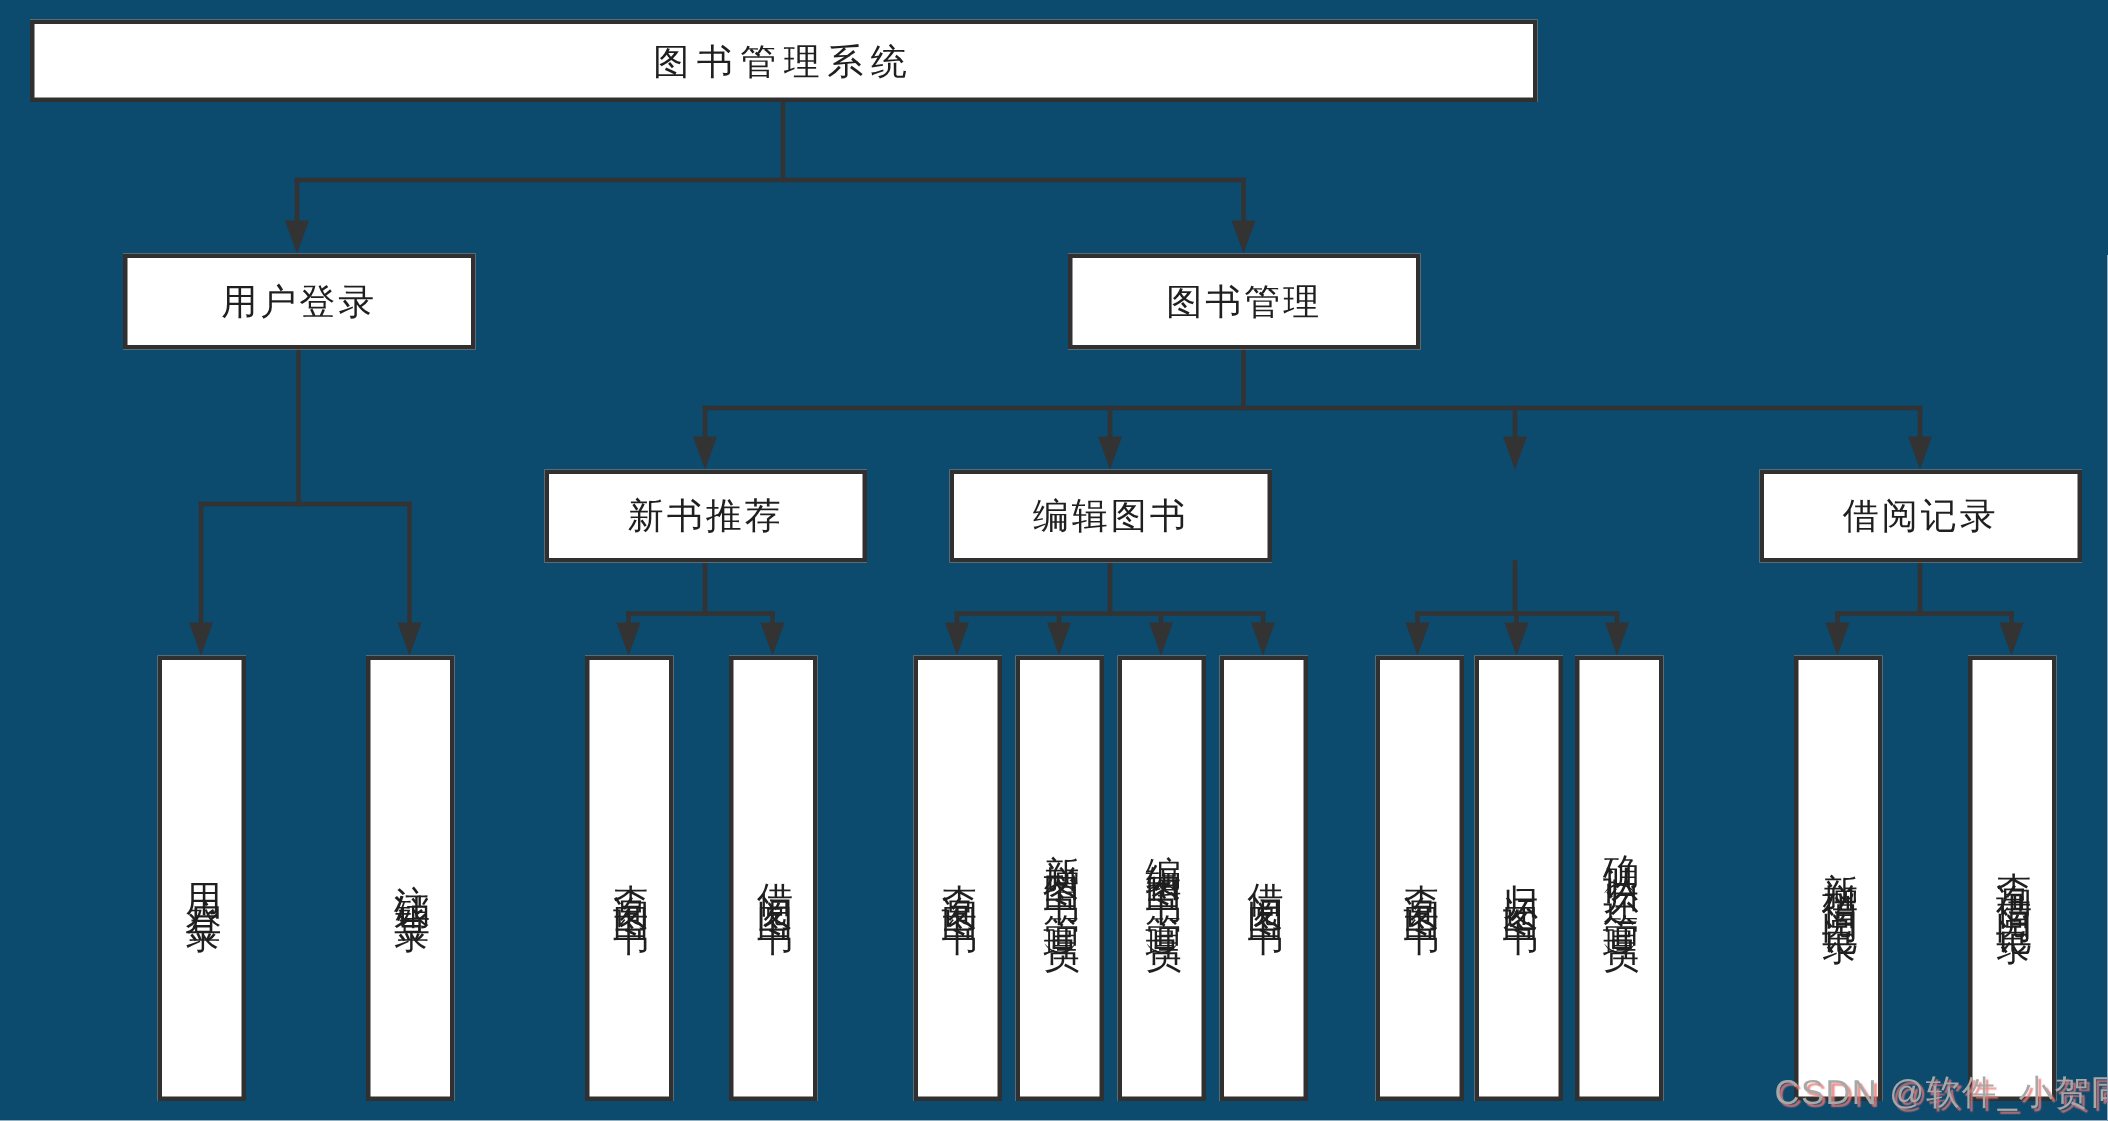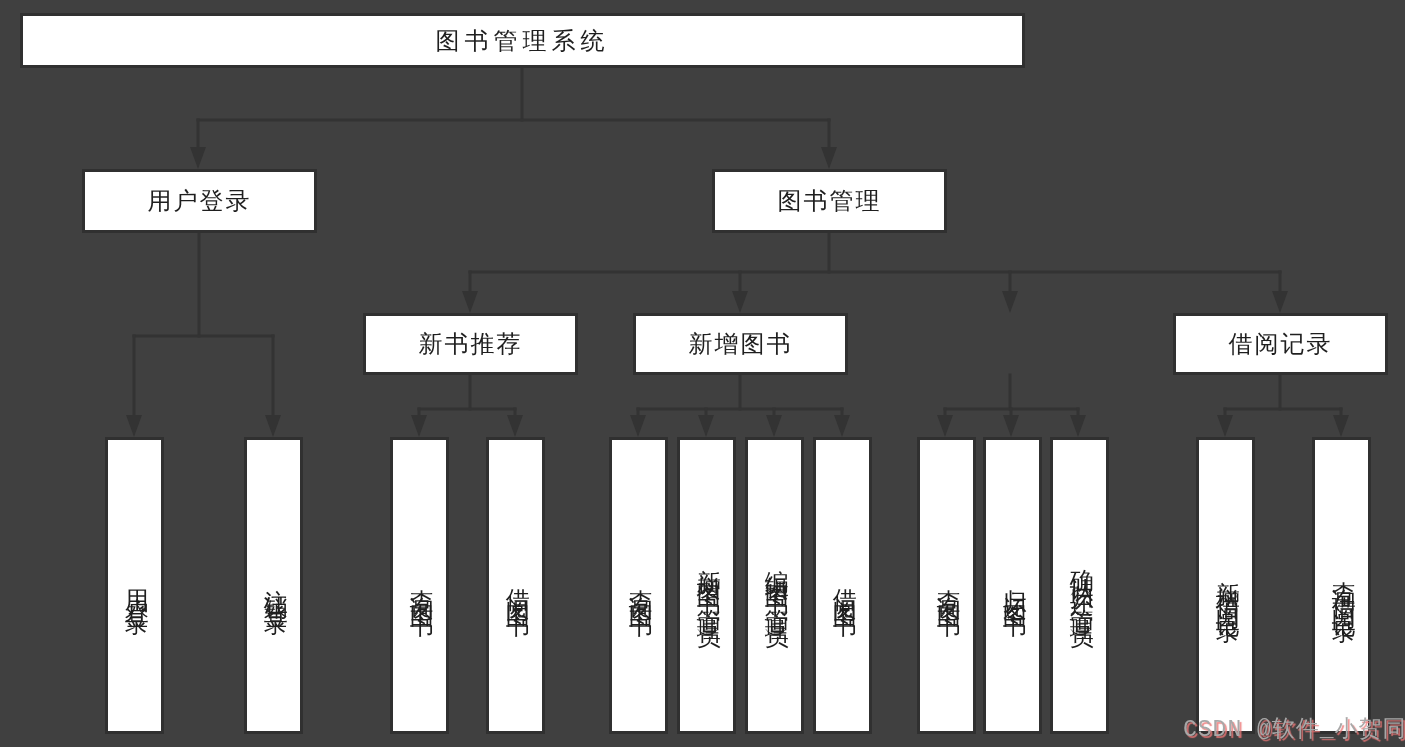--- a/index.html
+++ b/index.html
@@ -1,20 +1,20 @@
 <!DOCTYPE html>
 <html><head>
 <meta charset="utf-8">
 <style>
   html,body{margin:0;padding:0;background:#ffffff;}
   #canvas{
     position:relative;
     width:1405px;height:747px;
-    background:#404040;
-    font-family:Liberation Mono, monospace;
+    background:#0c4a6e;
+    font-family:Liberation Sans, sans-serif;
     overflow:hidden;
   }
   #connectors{position:absolute;left:0;top:0;width:1405px;height:747px;}
   #connectors line{stroke:#333333;stroke-width:3;stroke-linecap:square;}
   #connectors polygon{fill:#333333;}
   .box{
     position:absolute;
     background:#ffffff;
     border:3px solid #303030;
     box-sizing:border-box;
@@ -130,21 +130,21 @@
     <span class="h-label">用户登录</span>
   </div>
   <div class="box" style="left:363px;top:313px;width:215px;height:62px">
     <span class="h-label">新书推荐</span>
   </div>
 
   <div class="box" style="left:712px;top:169px;width:235px;height:64px">
     <span class="h-label">图书管理</span>
   </div>
   <div class="box" style="left:633px;top:313px;width:215px;height:62px">
-    <span class="h-label">新增图书</span>
+    <span class="h-label">编辑图书</span>
   </div>
   <div class="box" style="left:1173px;top:313px;width:215px;height:62px">
     <span class="h-label">借阅记录</span>
   </div>
 
   <div class="box" style="left:105px;top:437px;width:59px;height:297px">
     <span class="v-label">用户登录</span>
   </div>
   <div class="box" style="left:244px;top:437px;width:59px;height:297px">
     <span class="v-label">注销登录</span>

